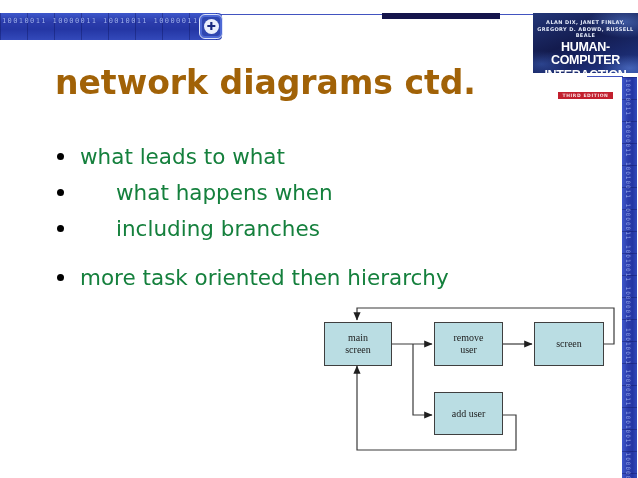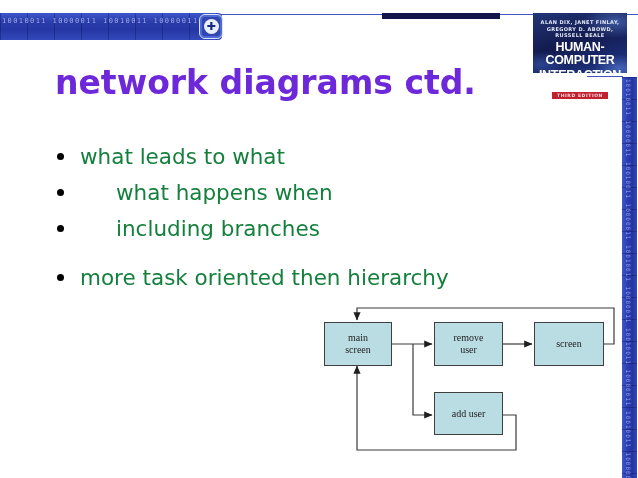--- a/index.html
+++ b/index.html
@@ -21,21 +21,21 @@
     display:flex;align-items:center;justify-content:center;}
   .strip-icon-circle{width:15px;height:15px;border-radius:50%;background:#e9eefc;
     display:flex;align-items:center;justify-content:center;color:#17277f;
     font-size:11px;line-height:1;font-weight:bold;}
 
   .top-rule{position:absolute;left:205px;top:14px;width:433px;height:1px;background:#4254c0;}
   .top-bar{position:absolute;left:382px;top:13px;width:118px;height:6px;background:#15154c;}
   .cover-step-line{position:absolute;left:587px;top:76px;width:36px;height:1px;background:#4254c0;}
 
   
-  .book-cover{position:absolute;left:533px;top:13px;width:94px;height:60px;box-sizing:border-box;
+  .book-cover{position:absolute;left:533px;top:13px;width:105px;height:60px;box-sizing:border-box;
     padding-top:6px;text-align:center;color:#fff;
     background:
       radial-gradient(ellipse 60% 45% at 88% 15%, rgba(96,138,228,.55), rgba(0,0,0,0) 60%),
       radial-gradient(ellipse 50% 40% at 8% 85%, rgba(70,110,205,.45), rgba(0,0,0,0) 55%),
       radial-gradient(ellipse 55% 45% at 92% 92%, rgba(105,145,235,.5), rgba(0,0,0,0) 50%),
       linear-gradient(160deg,#233678 0%,#131b4e 45%,#1a2a6e 75%,#233a8c 100%);}
   .cover-authors{font-size:5px;font-weight:bold;letter-spacing:.4px;color:#e2e8f7;line-height:6.5px;}
   .cover-title{font-size:12.5px;font-weight:bold;line-height:13px;letter-spacing:-.3px;margin-top:2px;
     font-family:"Liberation Sans","DejaVu Sans",sans-serif;}
   .cover-edition{display:inline-block;margin-top:3px;background:#c2202e;color:#f6dade;
@@ -44,21 +44,21 @@
   
   .binary-strip-right{position:absolute;left:622px;top:77px;width:15px;height:401px;overflow:hidden;
     background:
       repeating-linear-gradient(180deg, rgba(12,18,90,.38) 0 1px, rgba(255,255,255,0) 1px 22px),
       linear-gradient(90deg,#3d57cb 0%,#2b3cab 40%,#2436a4 70%,#3349ba 100%);}
   .binary-text-v{writing-mode:vertical-rl;color:#9fb2f2;opacity:.9;
     font-family:"DejaVu Sans Mono","Liberation Mono",monospace;font-size:6px;line-height:7px;
     letter-spacing:1px;white-space:nowrap;padding-top:2px;margin-left:3px;}
 
   
-  .slide-title{position:absolute;left:55px;top:63px;font-size:33px;font-weight:bold;color:#6d28d9;}
+  .slide-title{position:absolute;left:55px;top:63px;font-size:33px;font-weight:bold;color:#a16207;}
   .bullets{position:absolute;left:55px;top:143px;width:480px;}
   .bullet-item{display:flex;align-items:flex-start;font-size:21.5px;line-height:27px;color:#15803d;}
   .bullet-item.gap-small{margin-top:9px;gap:36px;}
   .bullet-item.gap-large{margin-top:22px;}
   .bullet-dot{flex:0 0 auto;width:7px;height:7px;border-radius:50%;background:#000;
     margin:10px 16px 0 2px;}
 
   
   .connector-layer{position:absolute;left:0;top:0;width:638px;height:478px;pointer-events:none;}
   .dbox{position:absolute;background:#badde3;border:1px solid #3f3f3f;

